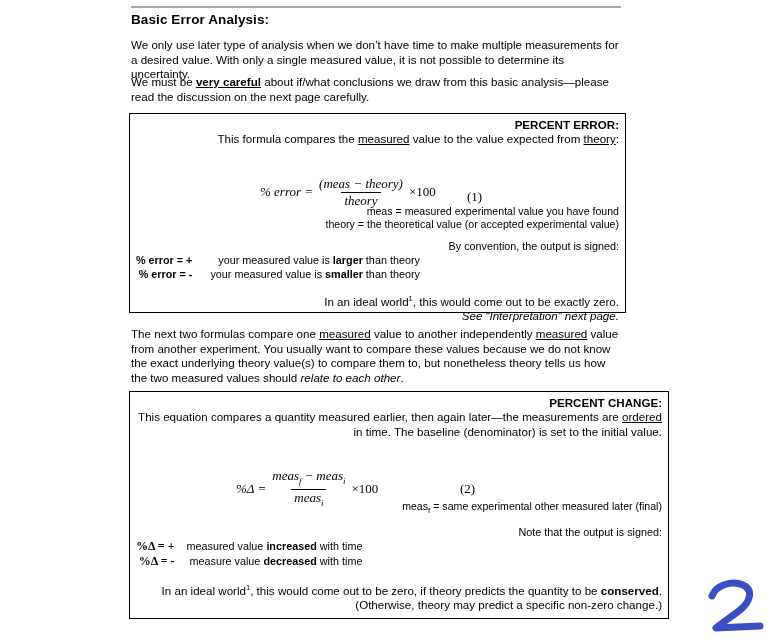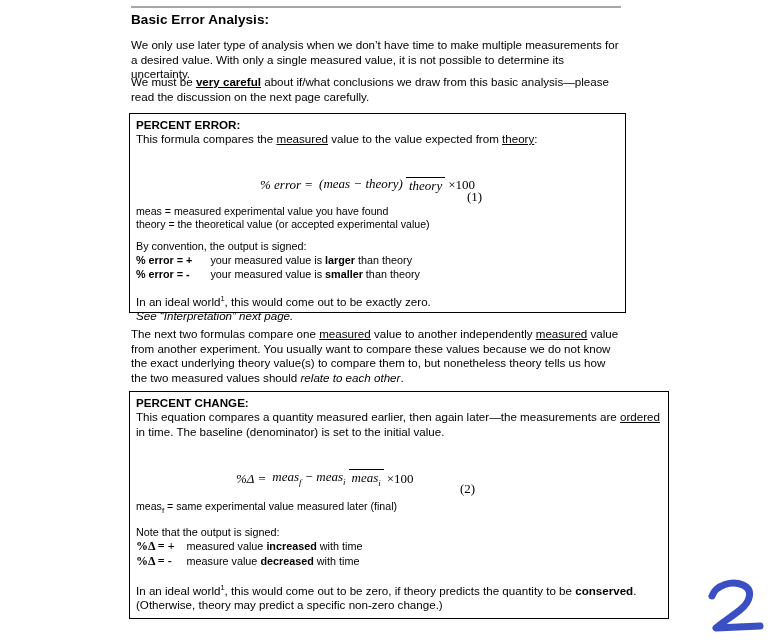--- a/index.html
+++ b/index.html
@@ -78,20 +78,21 @@
     top: 391px;
     width: 540px;
     height: 228px;
   }
 
   .box-inner {
     position: relative;
     padding: 4px 6px 0 6px;
     height: 100%;
     box-sizing: border-box;
+    text-align: right;
   }
 
   .box-head {
     font-size: 11.6px;
     font-weight: bold;
     line-height: 14.2px;
     margin: 0;
   }
   .box-sub {
     font-size: 11.6px;
@@ -111,21 +112,21 @@
     font-size: 13px;
     white-space: nowrap;
     display: flex;
     align-items: center;
   }
   .formula-1 { left: 124px; top: 30px; }
   .formula-2 { left: 100px; top: 30px; }
 
   .frac {
     display: inline-flex;
-    flex-direction: row;
+    flex-direction: column;
     align-items: center;
     vertical-align: middle;
     margin: 0 3px;
   }
   .frac .num {
     padding: 0 3px 1px 3px;
     line-height: 14px;
   }
   .frac .den {
     padding: 1px 3px 0 3px;
@@ -280,21 +281,21 @@
           <span class="frac">
             <span class="num"><span>meas</span><span class="sub">f</span><span style="padding:0 3px;">−</span><span>meas</span><span class="sub">i</span></span>
             <span class="den"><span>meas</span><span class="sub">i</span></span>
           </span>
           <span class="upright">×100</span>
         </div>
         <span class="eqnum eqnum-2">(2)</span>
       </div>
 
       <div class="spacer-lg"></div>
-      <p class="defs"><span>meas</span><sub style="font-size:8px;">f</sub><span> = same experimental value measured later (final)</span></p>
+      <p class="defs"><span>meas</span><sub style="font-size:8px;">f</sub><span> = same experimental other measured later (final)</span></p>
 
       <div class="spacer-sm"></div>
       <p class="note-line">Note that the output is signed:</p>
       <table class="conv-table">
         <tbody>
             <tr>
           <td class="key-delta">%Δ  = +</td>
           <td><span>measured value </span><b class="bold">increased</b><span> with time</span></td>
         </tr>
         <tr>

